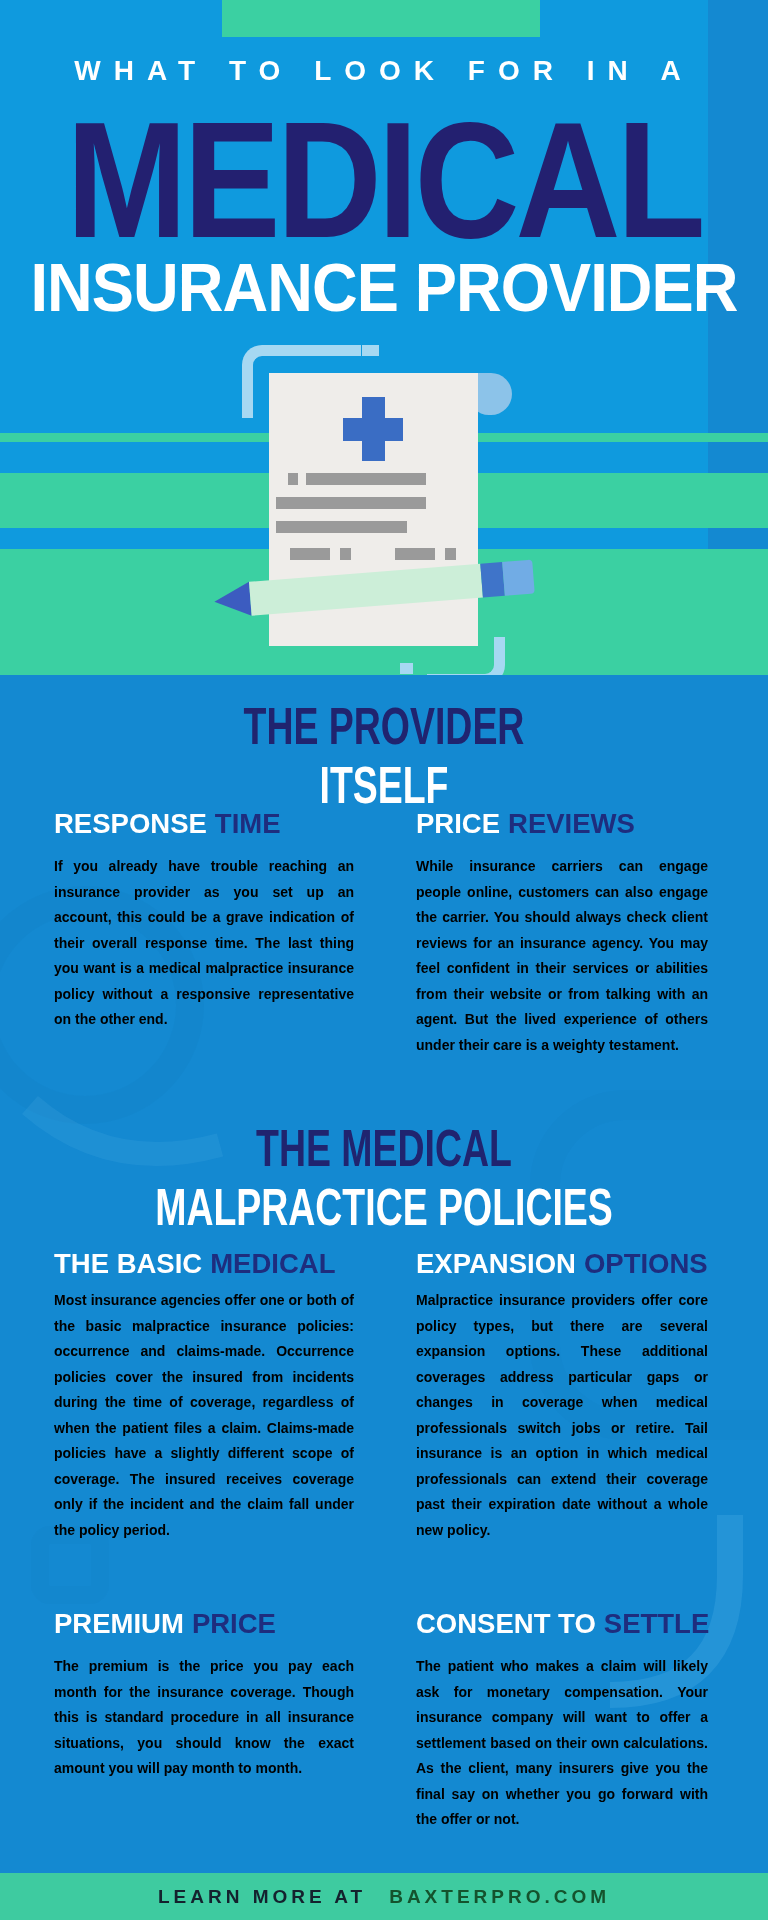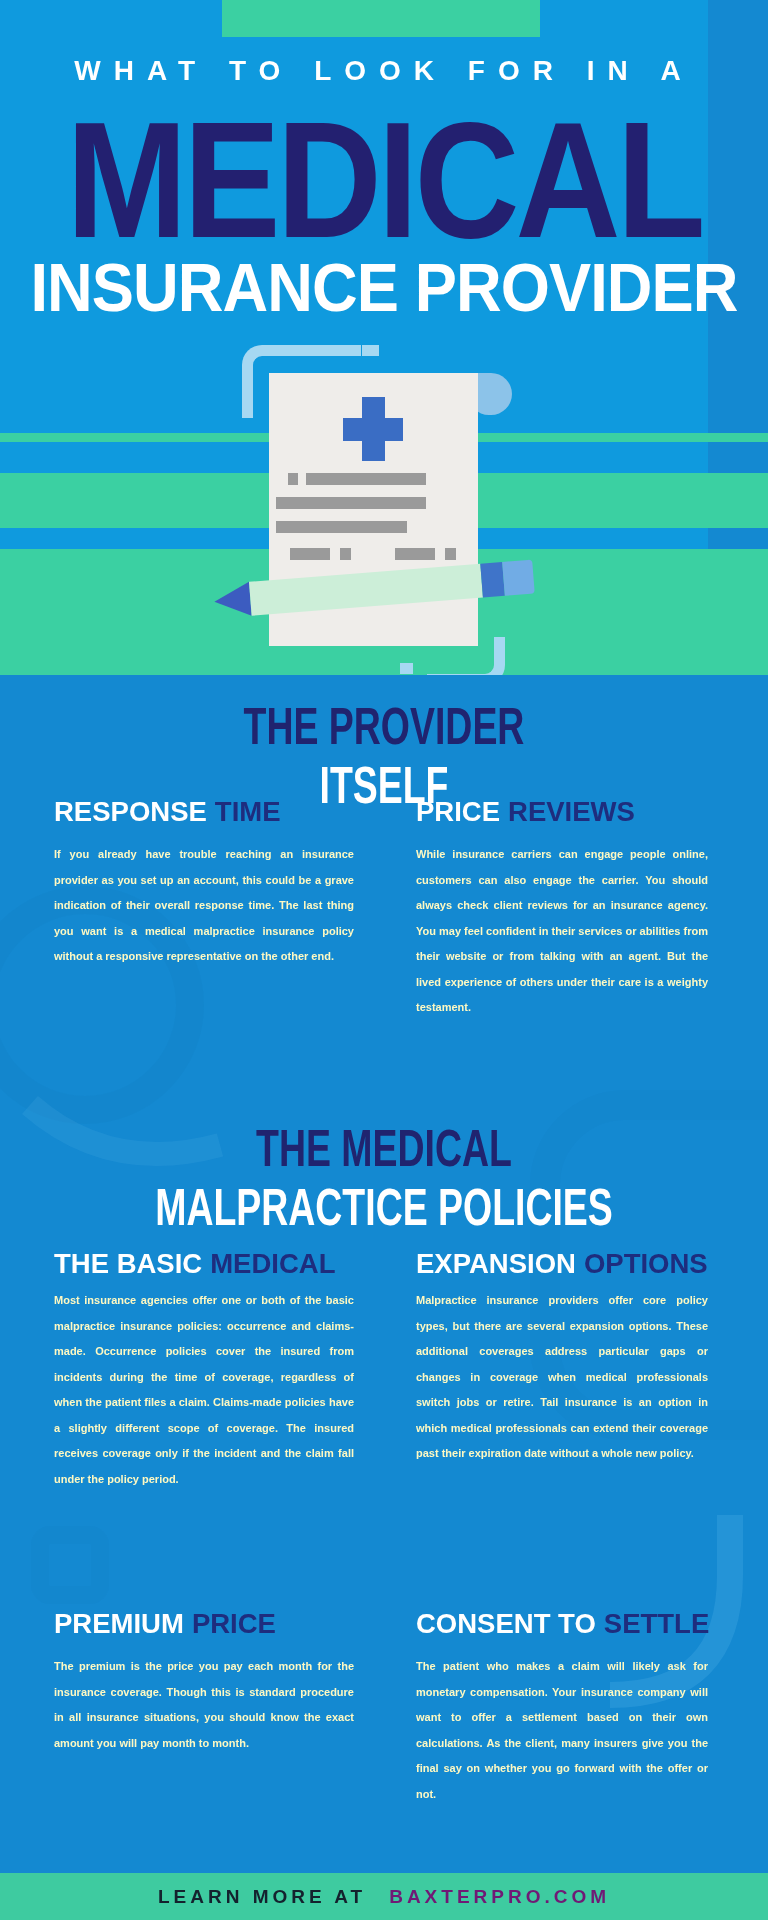--- a/index.html
+++ b/index.html
@@ -63,36 +63,36 @@
              font-size:48px;line-height:54px;letter-spacing:0;
              transform:scale(0.78,1.08);transform-origin:center top;white-space:nowrap;}
   .sec-title .l1{color:#20246f;display:block;}
   .sec-title .l2{color:#ffffff;display:block;}
   .t1{top:23px;}   
   .t2{top:445px;}  
 
   .cell{position:absolute;}
   .c-l{left:54px;width:300px;}
   .c-r{left:416px;width:292px;}
-  .row1{top:121px;}   
+  .row1{top:133px;}   
   .row2{top:573px;}   
   .row3{top:933px;}   
   .cell h3{margin:0;font-size:27.5px;line-height:32px;font-weight:bold;white-space:nowrap;}
   .cell h3 .hw{color:#fff;margin-right:8px;}
   .cell h3 .hn{color:#1e2d7e;}
-  .cell p{margin:14px 0 0 0;color:#fef9c3;font-size:11px;line-height:25.5px;
+  .cell p{margin:14px 0 0 0;color:#000000;font-size:14px;line-height:25.5px;
           font-weight:bold;text-align:justify;}
   .row2 p{margin-top:8px;}
 
   
   .footer{position:absolute;left:0;top:1873px;width:768px;height:47px;background:#3ecba0;
           display:flex;align-items:center;justify-content:center;
           font-size:19px;font-weight:bold;letter-spacing:4px;white-space:nowrap;}
   .footer .f-dark{color:#14222e;margin-right:23px;}
-  .footer .f-light{color:#701a75;}
+  .footer .f-light{color:#14532d;}
 </style>
 </head>
 <body>
 
 <div class="poster">
 
   <div class="top-section">
     <div class="green-tab"></div>
     <div class="eyebrow">WHAT TO LOOK FOR IN A</div>
     <div class="big-title">MEDICAL</div>

